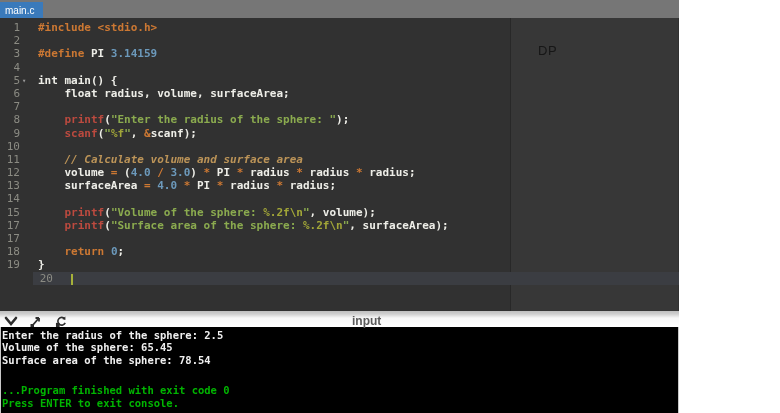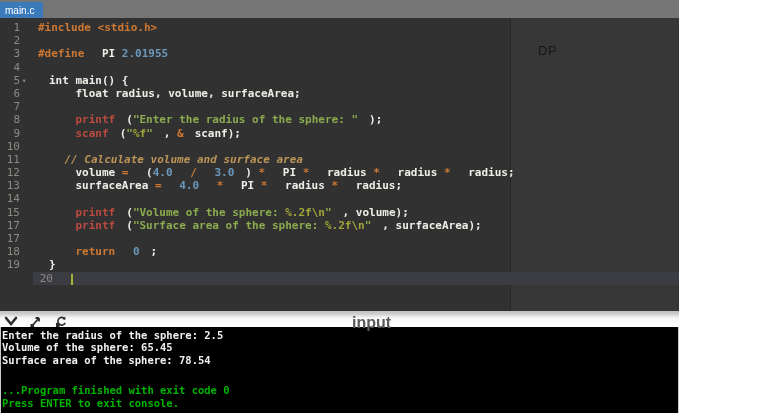--- a/index.html
+++ b/index.html
@@ -15,36 +15,36 @@
   .rightpanel{position:absolute;left:510px;top:0;width:167px;height:293px;background:#373737;
               border-left:1px solid #282828;z-index:0;}
   .watermark{position:absolute;left:538px;top:25px;color:#161616;font-size:13px;
              letter-spacing:0.5px;z-index:2;font-family:"Liberation Sans",sans-serif;}
   .row{display:flex;height:13.2px;line-height:13.2px;position:relative;z-index:1;
        font-family:"DejaVu Sans Mono",monospace;font-size:11px;font-weight:bold;white-space:pre;}
   .row.hl{background:#3b3d42;margin-left:33px;}
   .gut{flex:none;width:20px;text-align:right;color:#8b8b83;font-weight:normal;}
   .fold{position:absolute;left:22px;top:1px;color:#9a9a9a;font-size:7px;font-weight:normal;}
   .codeln{flex:none;padding-left:18px;}
-  .tk-p{color:#eeeee8;padding-left:11px;}
+  .tk-p{color:#eeeee8;}
   .tk-k{color:#cc7833;}
   .tk-o{color:#cc7833;}
   .tk-f{color:#bc4a3f;text-align:right;}
   .tk-s{color:#8bab4f;}
   .tk-m{color:#a2a638;}
   .tk-n{color:#6c99bb;}
   .tk-c{color:#bc9458;font-style:italic;}
   .cursor{display:inline-block;width:2px;height:11px;background:#a6b139;vertical-align:text-bottom;}
 
   
   .ctoolbar{position:relative;height:16px;
             background:linear-gradient(to bottom,#bfbfbf 0,#cfcfcf 3px,#f7f7f7 7px,#ffffff 100%);}
   .cticons{position:absolute;left:4px;top:5px;display:flex;gap:11px;align-items:center;}
   .cticon{width:14px;height:11px;cursor:pointer;}
-  .input-label{position:absolute;left:352px;top:3px;font-size:16px;font-weight:bold;color:#5a5a5a;}
+  .input-label{position:absolute;left:352px;top:3px;font-size:12px;font-weight:bold;color:#5a5a5a;}
 
   
   .console{box-sizing:border-box;width:679px;height:88px;background:#000000;
            border:1px solid #c8c8c8;border-top:none;padding:2px 0 0 1px;
            font-family:"DejaVu Sans Mono",monospace;font-size:10.5px;font-weight:bold;}
   .cline{height:12.4px;line-height:12.4px;white-space:pre;color:#f0f0f0;}
   .cline.empty{height:9px;}
   .cline.g{color:#00b400;}
 </style>
 </head>
@@ -55,21 +55,21 @@
   <div class="tabbar">
     <div class="tab">main.c</div>
   </div>
 
   <div class="editor">
     <div class="rightpanel"></div>
     <div class="watermark">DP</div>
     <div id="code-lines">
         <div class="row"><span class="gut">1</span><span class="codeln"><span class="tk-k">#include &lt;stdio.h&gt;</span></span></div>
         <div class="row"><span class="gut">2</span><span class="codeln"></span></div>
-        <div class="row"><span class="gut">3</span><span class="codeln"><span class="tk-k">#define</span><span class="tk-p"> PI </span><span class="tk-n">2.01955</span></span></div>
+        <div class="row"><span class="gut">3</span><span class="codeln"><span class="tk-k">#define</span><span class="tk-p"> PI </span><span class="tk-n">3.14159</span></span></div>
         <div class="row"><span class="gut">4</span><span class="codeln"></span></div>
         <div class="row"><span class="gut">5</span><span class="fold">▾</span><span class="codeln"><span class="tk-p">int main() {</span></span></div>
         <div class="row"><span class="gut">6</span><span class="codeln"><span class="tk-p">    float radius, volume, surfaceArea;</span></span></div>
         <div class="row"><span class="gut">7</span><span class="codeln"></span></div>
         <div class="row"><span class="gut">8</span><span class="codeln"><span class="tk-p">    </span><span class="tk-f">printf</span><span class="tk-p">(</span><span class="tk-s">"Enter the radius of the sphere: "</span><span class="tk-p">);</span></span></div>
         <div class="row"><span class="gut">9</span><span class="codeln"><span class="tk-p">    </span><span class="tk-f">scanf</span><span class="tk-p">(</span><span class="tk-s">"</span><span class="tk-m">%f</span><span class="tk-s">"</span><span class="tk-p">, </span><span class="tk-o">&amp;</span><span class="tk-p">scanf);</span></span></div>
         <div class="row"><span class="gut">10</span><span class="codeln"></span></div>
         <div class="row"><span class="gut">11</span><span class="codeln"><span class="tk-c">    // Calculate volume and surface area</span></span></div>
         <div class="row"><span class="gut">12</span><span class="codeln"><span class="tk-p">    volume </span><span class="tk-o">=</span><span class="tk-p"> (</span><span class="tk-n">4.0</span><span class="tk-p"> </span><span class="tk-o">/</span><span class="tk-p"> </span><span class="tk-n">3.0</span><span class="tk-p">) </span><span class="tk-o">*</span><span class="tk-p"> PI </span><span class="tk-o">*</span><span class="tk-p"> radius </span><span class="tk-o">*</span><span class="tk-p"> radius </span><span class="tk-o">*</span><span class="tk-p"> radius;</span></span></div>
         <div class="row"><span class="gut">13</span><span class="codeln"><span class="tk-p">    surfaceArea </span><span class="tk-o">=</span><span class="tk-p"> </span><span class="tk-n">4.0</span><span class="tk-p"> </span><span class="tk-o">*</span><span class="tk-p"> PI </span><span class="tk-o">*</span><span class="tk-p"> radius </span><span class="tk-o">*</span><span class="tk-p"> radius;</span></span></div>

